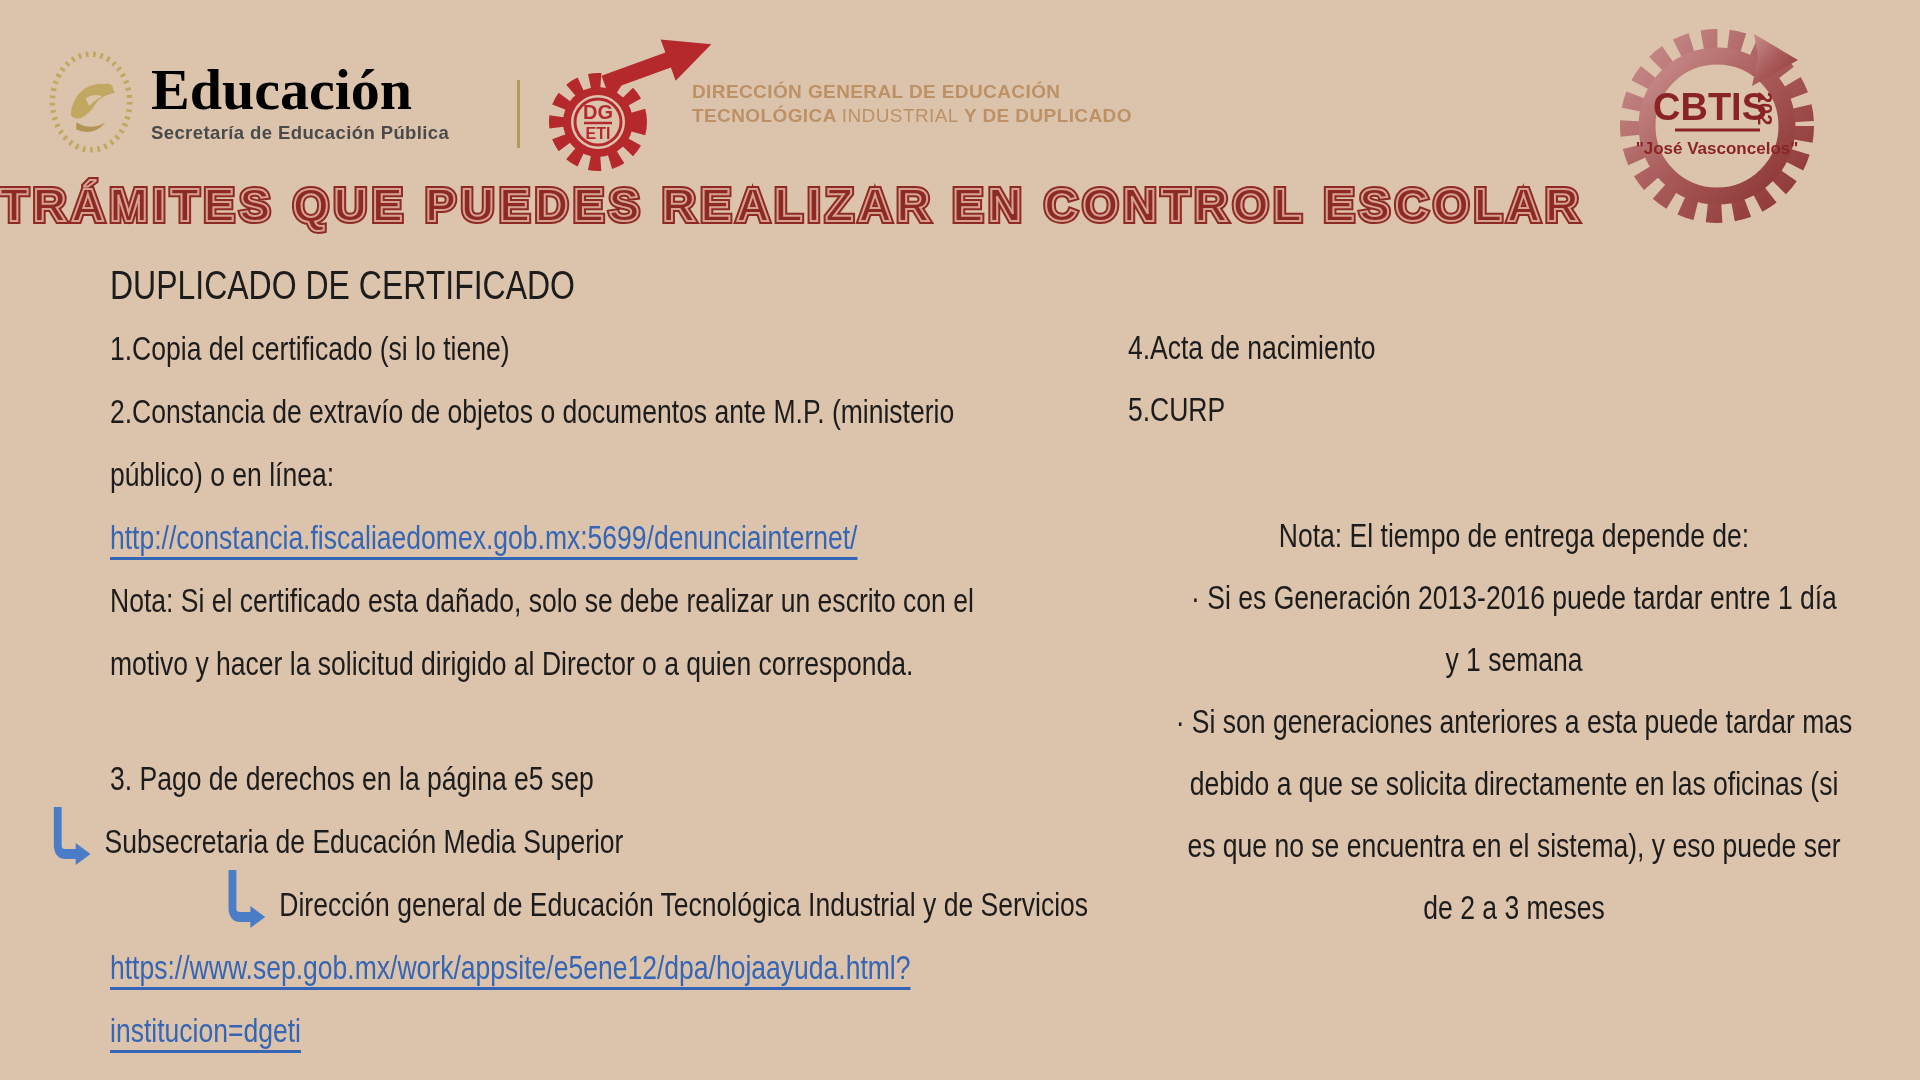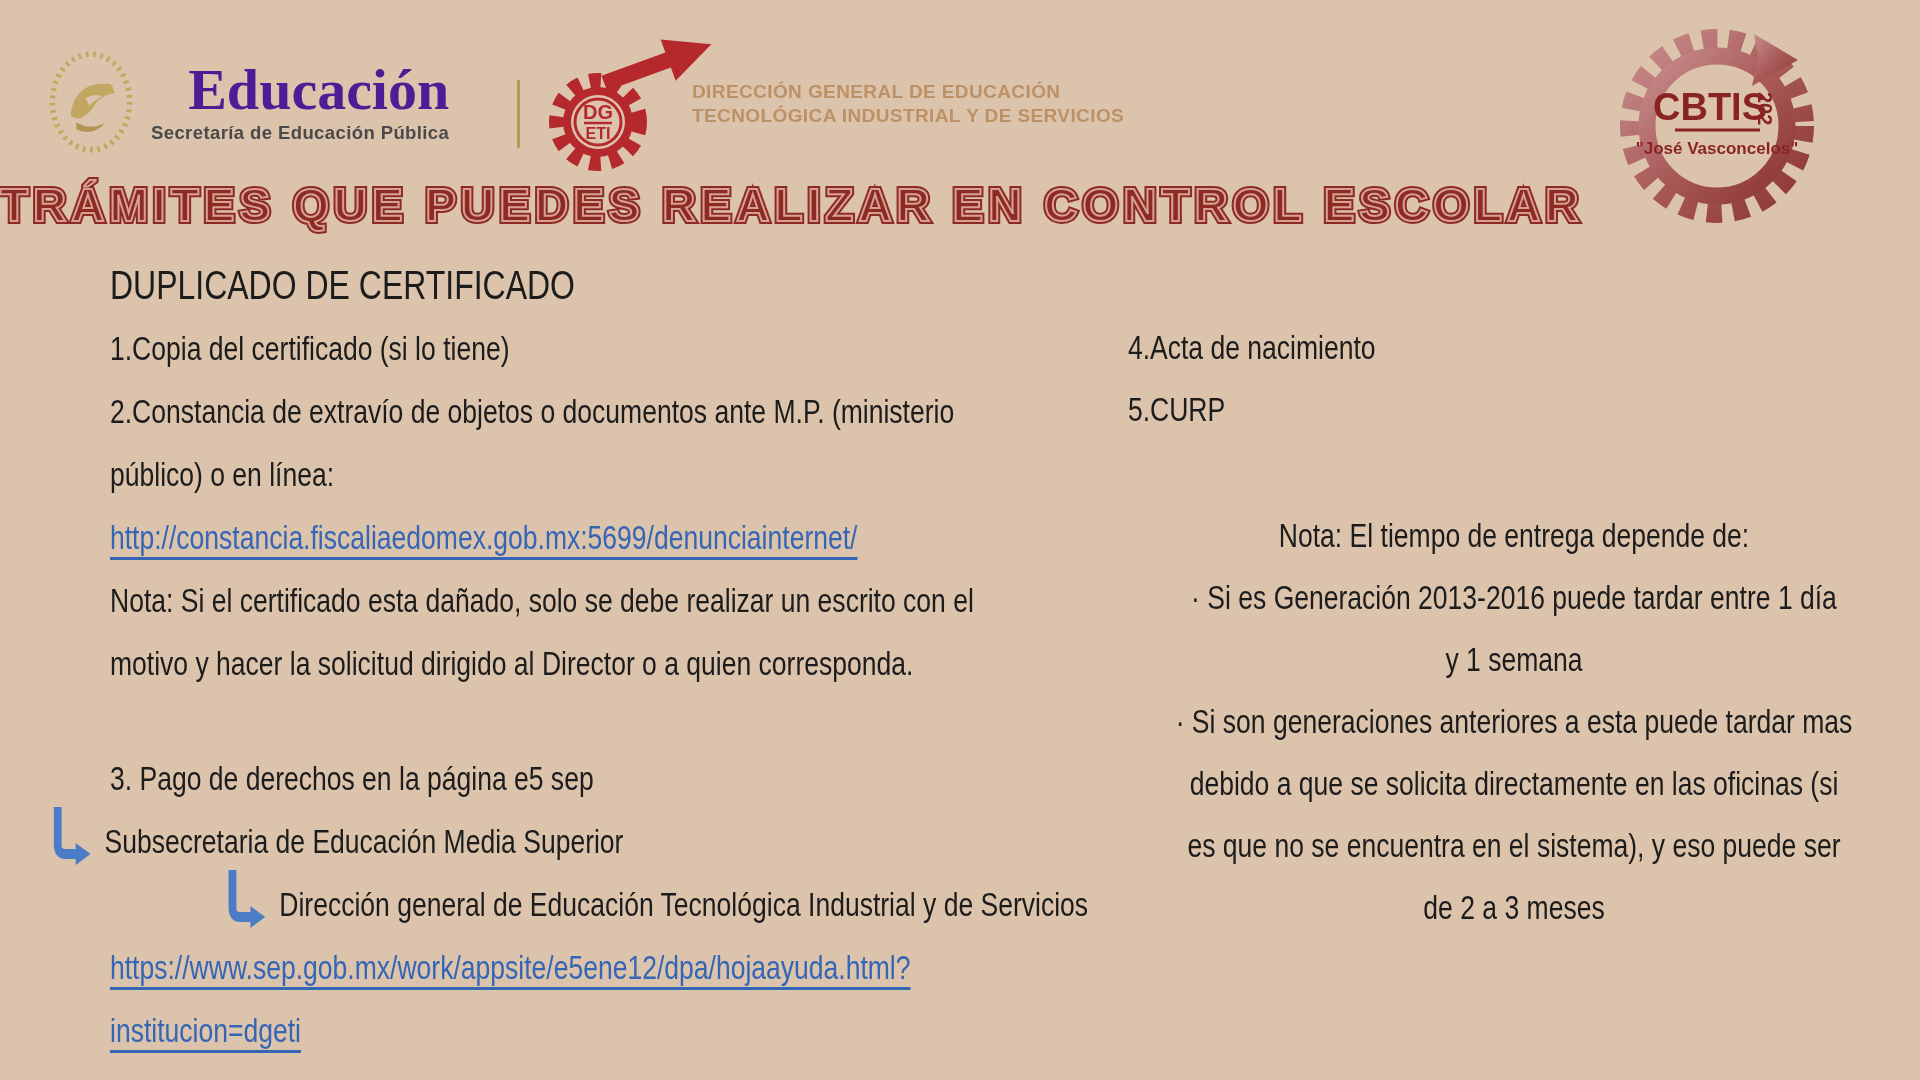--- a/index.html
+++ b/index.html
@@ -11,35 +11,35 @@
     font-family:"Liberation Sans", sans-serif;
     color:#1c1c1c;
   }
 
   
   .sep-logo{position:absolute;left:45px;top:46px;display:flex;align-items:center;}
   .sep-text{margin-left:14px;}
   .sep-wordmark{
     font-family:"Liberation Serif", serif;
     font-weight:700;font-size:58px;line-height:60px;
-    color:#4c1d95;letter-spacing:0px;text-align:right;
+    color:#000000;letter-spacing:0px;
   }
   .sep-subtitle{
     font-size:18.5px;font-weight:700;color:#4a4a4a;
     margin-top:2px;letter-spacing:0.4px;text-align:center;
   }
   .header-divider{position:absolute;left:517px;top:80px;width:3px;height:68px;background:#b59a5e;}
 
   .dgeti-logo{position:absolute;left:536px;top:22px;}
   .dgeti-label{
     position:absolute;left:692px;top:80px;
     font-size:19px;font-weight:600;color:#bd9166;
     letter-spacing:0.4px;line-height:24px;white-space:nowrap;
   }
-  .dgeti-label .b{font-weight:700;}
+  .dgeti-label .b{font-weight:400;}
 
   .cbtis-logo{position:absolute;left:1612px;top:20px;}
 
   
   .title{
     position:absolute;left:0;top:178px;width:100%;
     text-align:left;
     font-weight:700;font-size:46px;letter-spacing:5px;
     white-space:nowrap;
   }
@@ -110,21 +110,21 @@
       <circle cx="62" cy="100" r="35" fill="#b5292c"></circle>
       <circle cx="62" cy="100" r="27" fill="#dcc3ac"></circle>
       <circle cx="62" cy="100" r="23" fill="none" stroke="#b5292c" stroke-width="3"></circle>
       <text x="62" y="97" text-anchor="middle" font-family="Liberation Sans, sans-serif" font-size="20" font-weight="800" fill="#b5292c">DG</text>
       <line x1="48" y1="101" x2="76" y2="101" stroke="#b5292c" stroke-width="2.5"></line>
       <text x="62" y="117" text-anchor="middle" font-family="Liberation Sans, sans-serif" font-size="16" font-weight="800" fill="#b5292c">ETI</text>
     </svg>
   </div>
   <div class="dgeti-label">
     <div>DIRECCIÓN GENERAL DE EDUCACIÓN</div>
-    <div><span>TECNOLÓGICA </span><span class="b">INDUSTRIAL</span><span> Y DE SERVICIOS</span></div>
+    <div><span>TECNOLÓGICA </span><span class="b">INDUSTRIAL</span><span> Y DE DUPLICADO</span></div>
   </div>
 
   <div class="cbtis-logo">
     <svg width="215" height="212" viewBox="0 0 215 212">
       <defs>
         <linearGradient id="rose" x1="0" y1="0" x2="1" y2="1">
           <stop offset="0" stop-color="#c9908f"></stop>
           <stop offset="0.5" stop-color="#a85a59"></stop>
           <stop offset="1" stop-color="#8c3535"></stop>
         </linearGradient>

